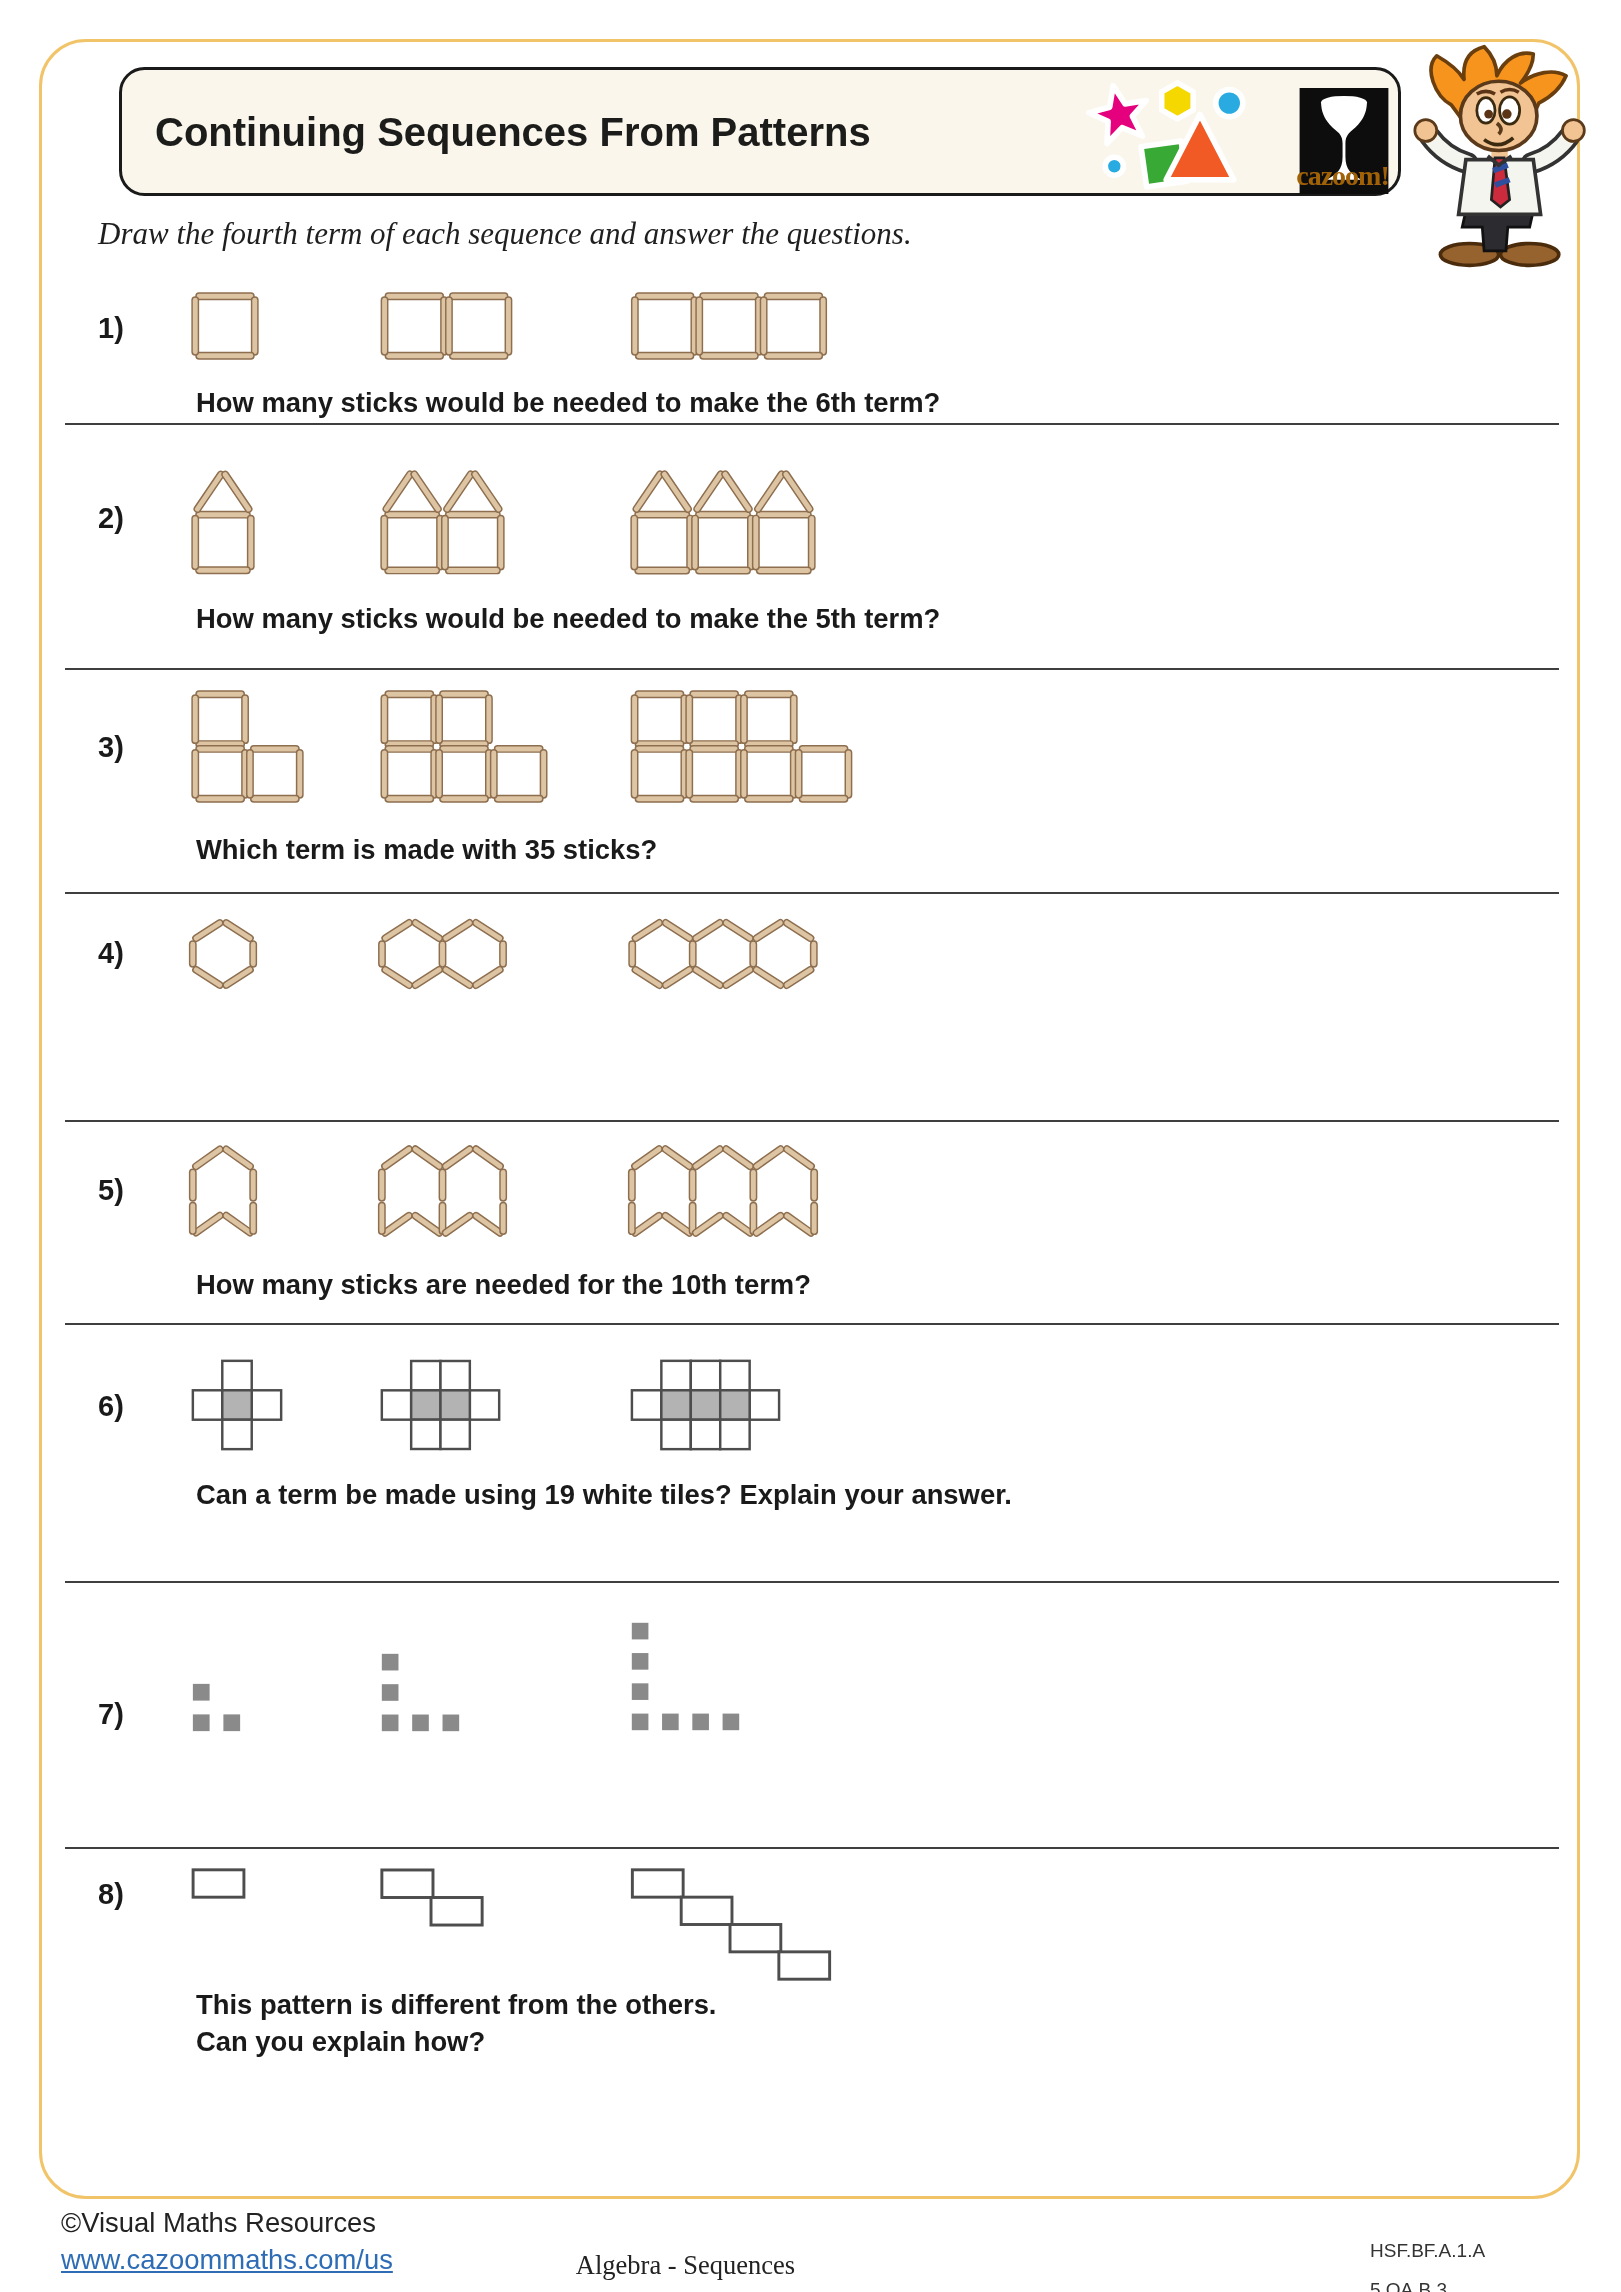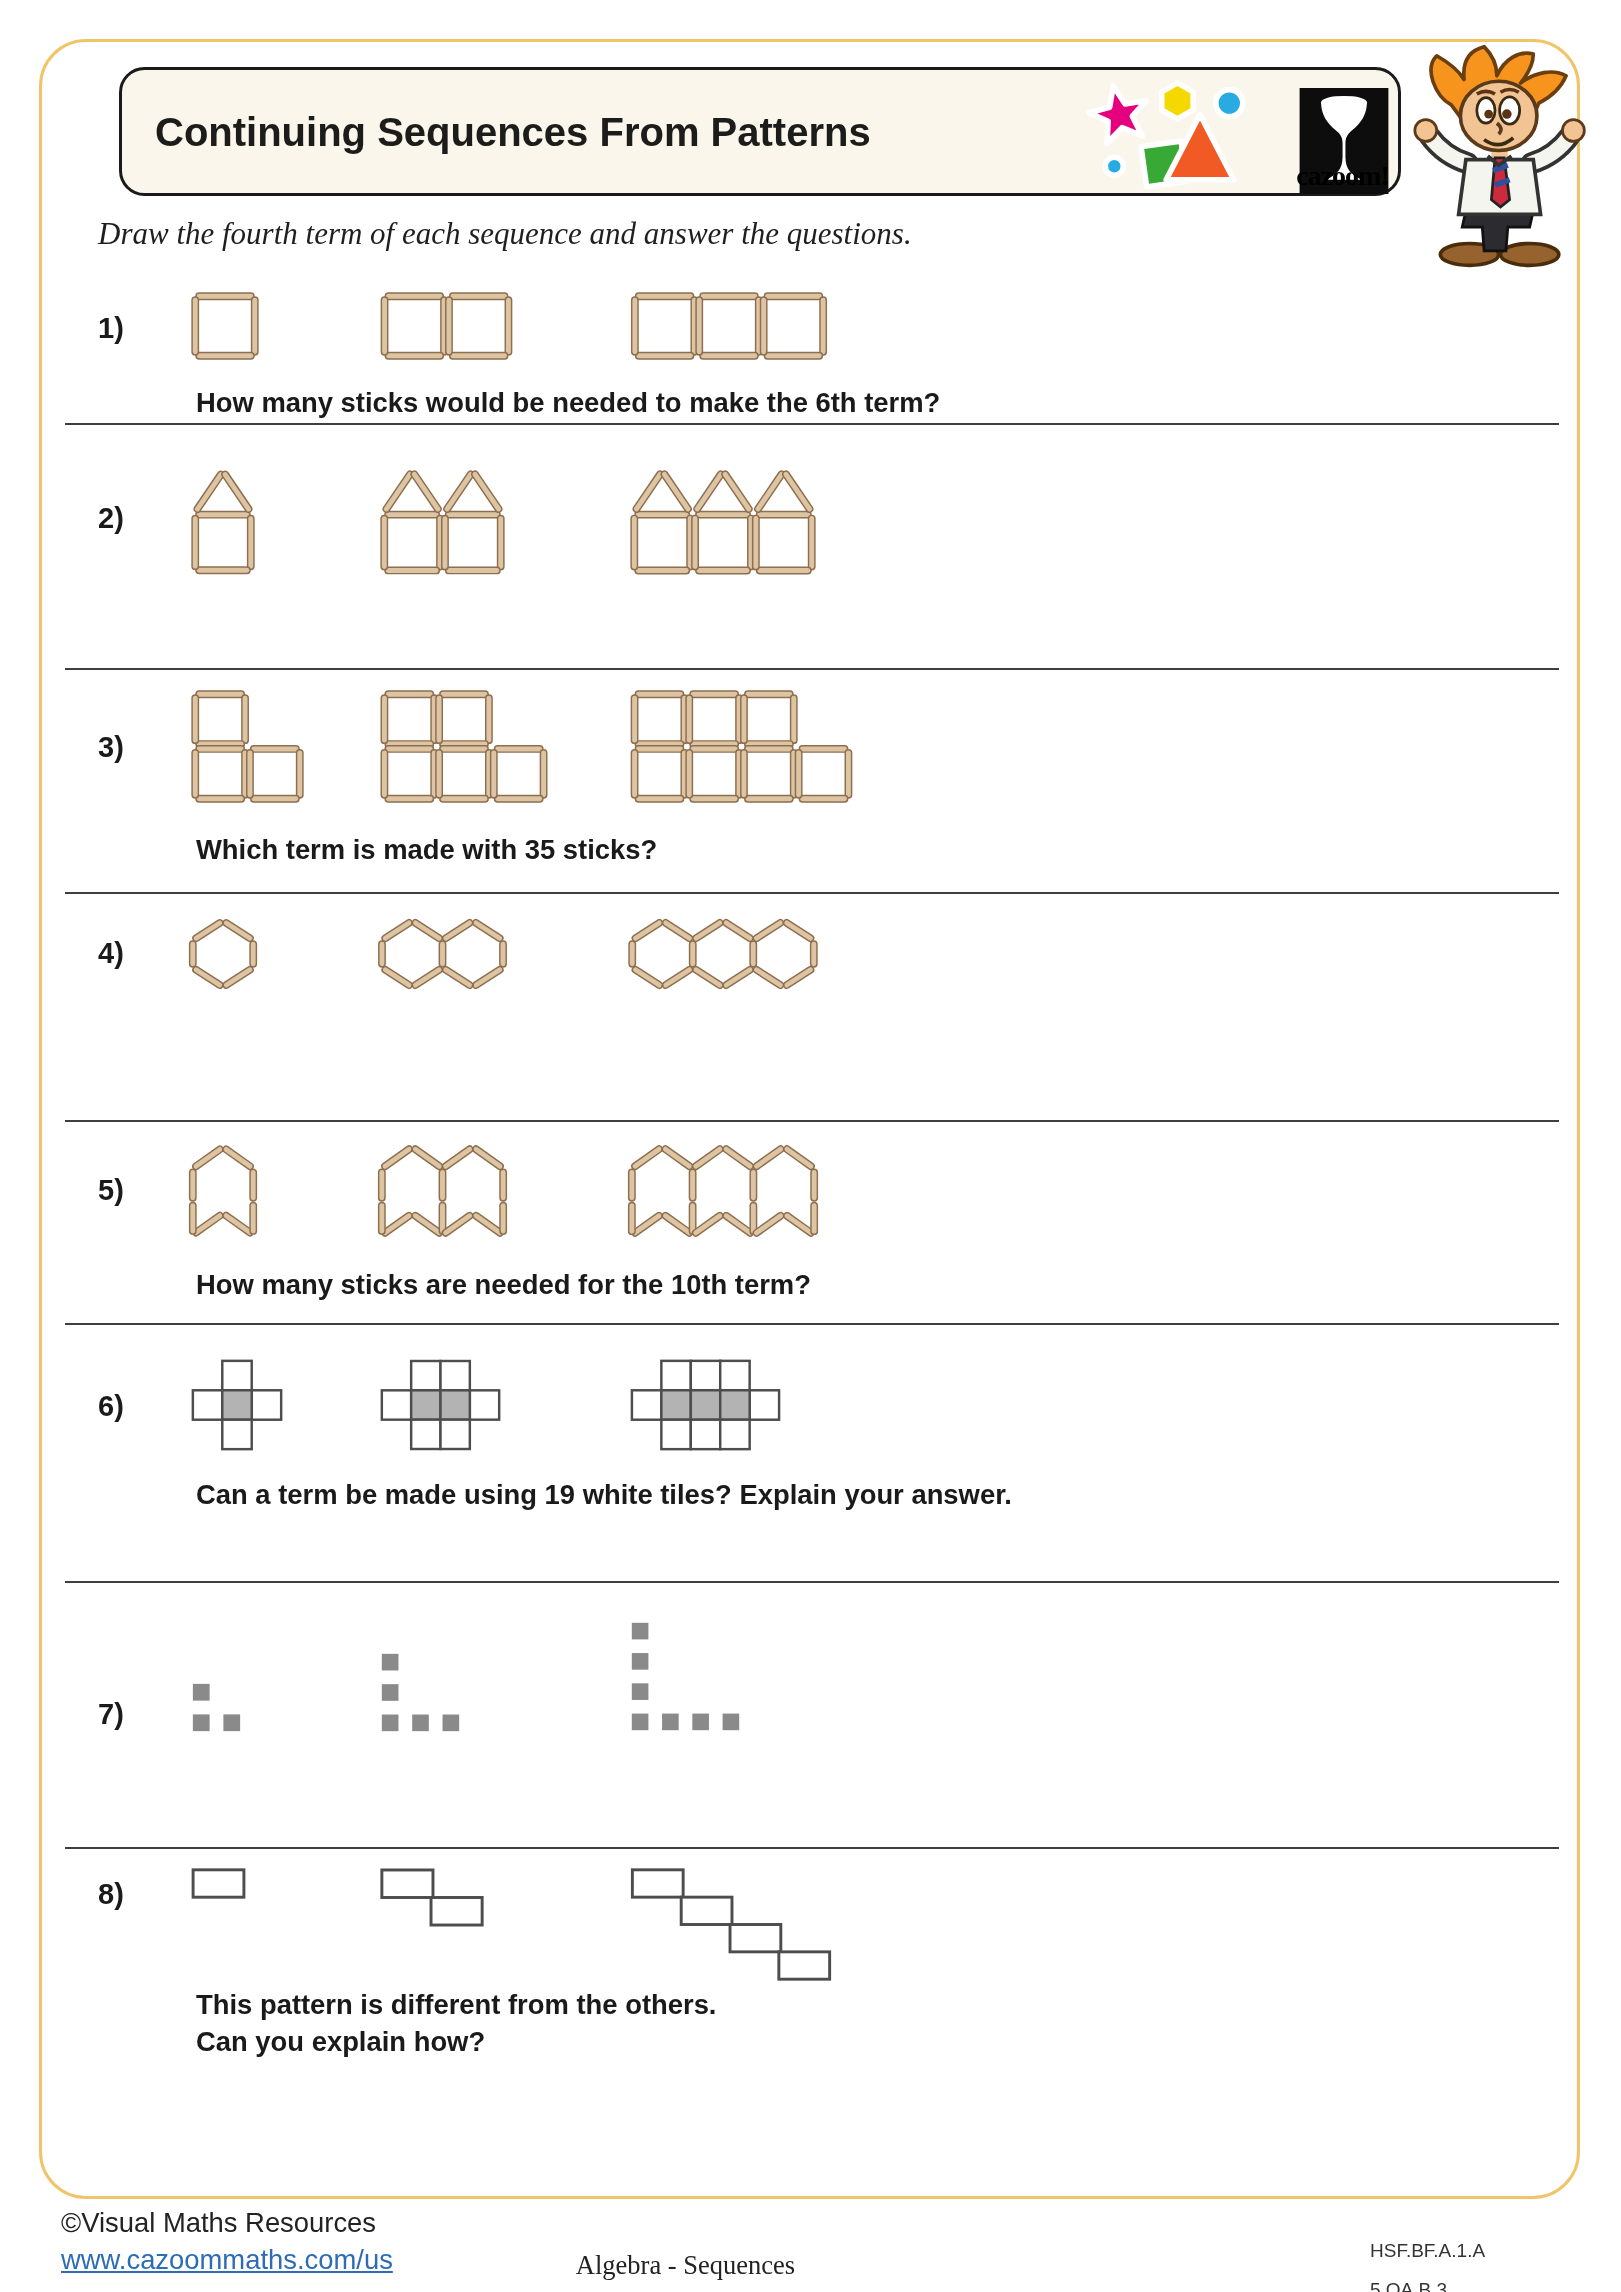--- a/index.html
+++ b/index.html
@@ -7,21 +7,21 @@
         font-family:"Liberation Sans",sans-serif;color:#1a1a1a;}
   .border-frame{position:absolute;left:39px;top:39px;width:1535px;height:2154px;
         border:3.9px solid #f2c469;border-radius:47px;}
   .header-box{position:absolute;left:93px;top:67px;width:1282px;height:129px;
         background:#faf6ec;border:3.9px solid #1a1a1a;border-radius:25.5px;box-sizing:border-box;margin-left:26px;}
   .title{position:absolute;left:33px;top:50%;transform:translateY(-50%);
         font-size:40px;font-weight:bold;color:#1c1c1a;white-space:nowrap;}
   .logo-shapes{position:absolute;left:963px;top:7.8px;}
   .cazoom-logo{position:absolute;left:1164px;top:15.7px;width:108px;height:106px;}
   .cazoom-word{position:absolute;left:1137px;top:90px;width:167px;text-align:center;
-        font-family:"Liberation Serif",serif;font-weight:bold;font-size:28px;letter-spacing:-1px;color:#000000;}
+        font-family:"Liberation Serif",serif;font-weight:bold;font-size:28px;letter-spacing:-1px;color:#a16207;}
   .character{position:absolute;left:1400px;top:43px;}
   .instruction{position:absolute;left:98px;top:216px;font-family:"Liberation Serif",serif;
         font-style:italic;font-size:31px;color:#1f1f1f;}
   .qnum{position:absolute;left:98px;font-size:29px;font-weight:bold;}
   .qtext{position:absolute;left:196px;font-size:27.4px;font-weight:bold;line-height:37px;}
   .sep{position:absolute;left:65px;width:1494px;height:2px;background:#3f3f3f;}
   .figs{position:absolute;left:0;top:0;width:100%;height:100%;pointer-events:none;}
   .figs svg{position:absolute;overflow:visible;}
   .f-copy{position:absolute;left:61px;top:2207px;font-size:27.4px;color:#222;}
   .f-url{position:absolute;left:61px;top:2244px;font-size:27.4px;color:#2e6cb5;text-decoration:underline;}
@@ -591,20 +591,23 @@
         <rect x="0" y="0" width="52" height="28" fill="#ffffff" stroke="#4d4d4d" stroke-width="3"></rect>
         <rect x="50" y="28" width="52" height="28" fill="#ffffff" stroke="#4d4d4d" stroke-width="3"></rect>
         <rect x="100" y="56" width="52" height="28" fill="#ffffff" stroke="#4d4d4d" stroke-width="3"></rect>
         <rect x="150" y="84" width="52" height="28" fill="#ffffff" stroke="#4d4d4d" stroke-width="3"></rect>
       </svg>
     </div>
 
   <div class="qtext" style="top:384px">
       <div>How many sticks would be needed to make the 6th term?</div>
     </div>
+  <div class="qtext" style="top:600px">
+      <div>How many sticks would be needed to make the 5th term?</div>
+    </div>
   <div class="qtext" style="top:831px">
       <div>Which term is made with 35 sticks?</div>
     </div>
   <div class="qtext" style="top:1266px">
       <div>How many sticks are needed for the 10th term?</div>
     </div>
   <div class="qtext" style="top:1476px">
       <div>Can a term be made using 19 white tiles? Explain your answer.</div>
     </div>
   <div class="qtext" style="top:1986px">

